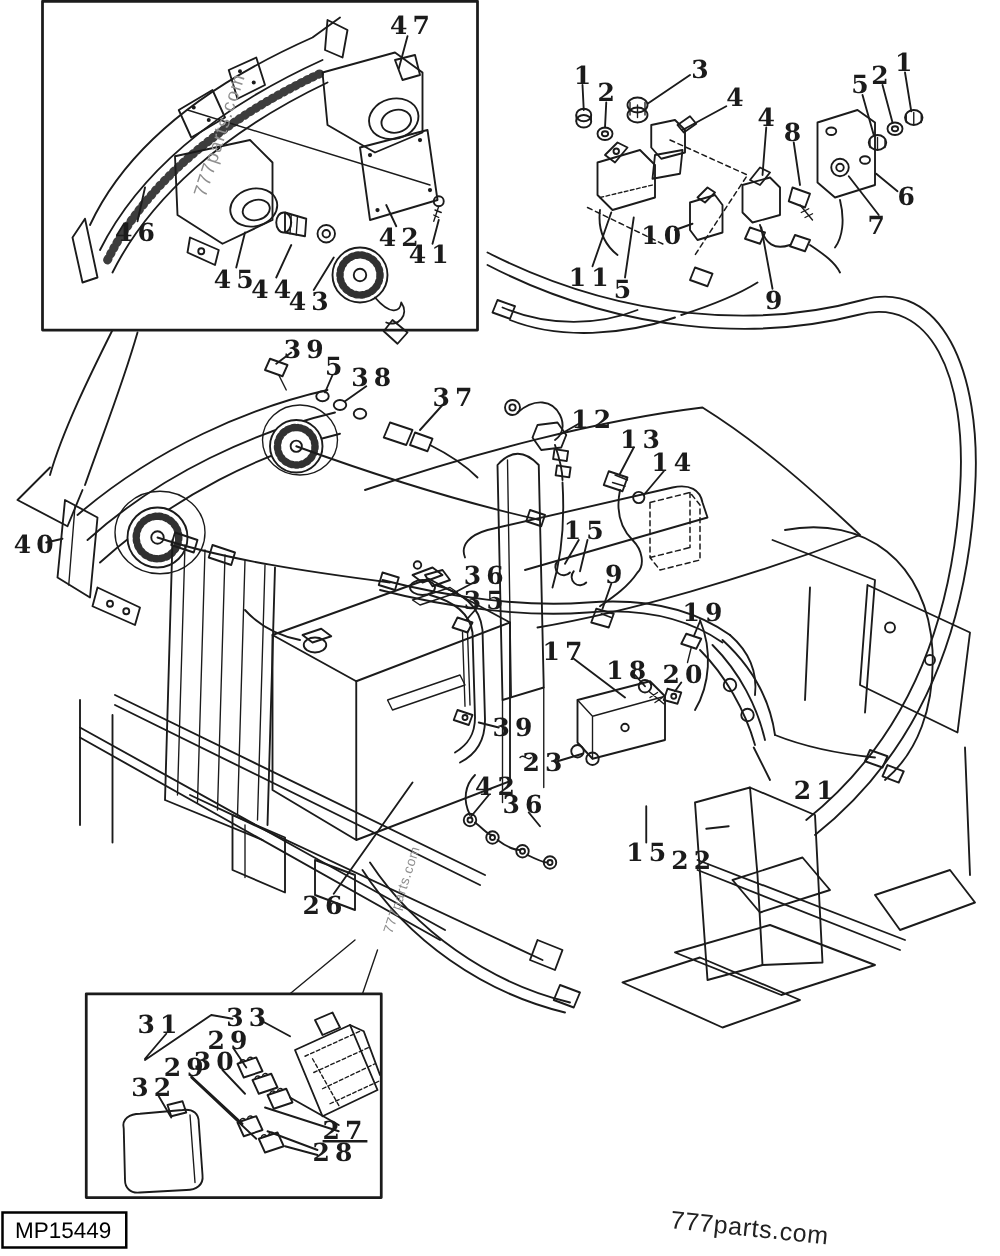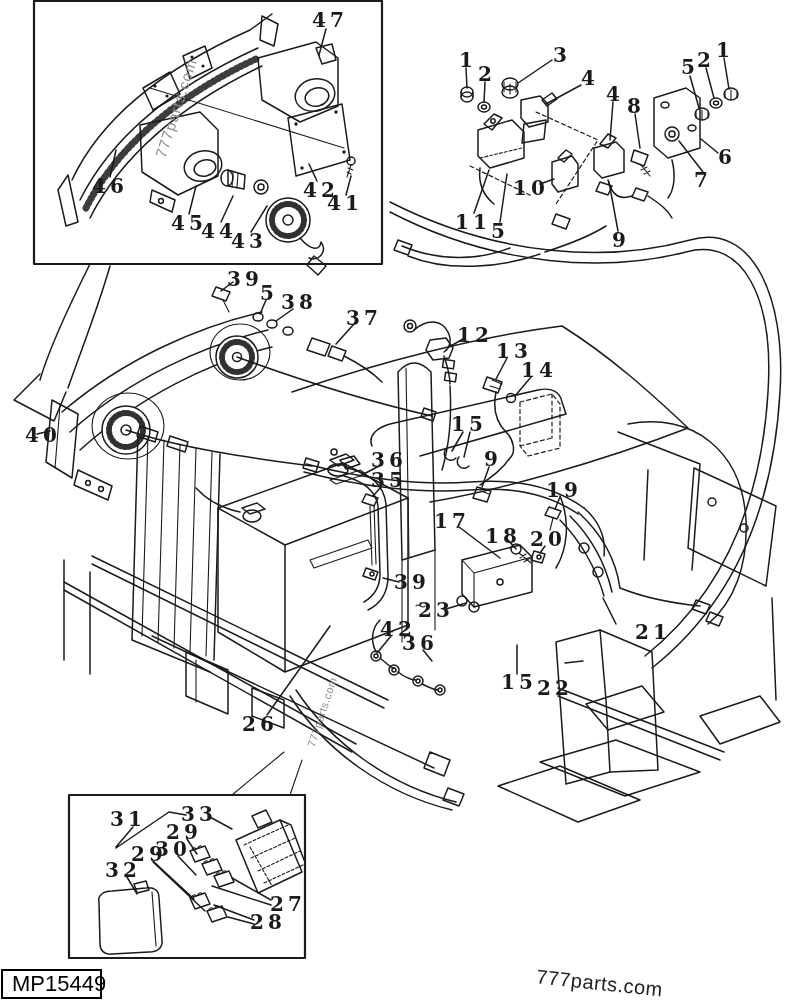--- a/index.html
+++ b/index.html
@@ -27,21 +27,21 @@
   .wm {
     position:absolute; color:var(--wm); font-family:"Liberation Sans", sans-serif;
     white-space:nowrap; user-select:none;
   }
   .wm1 { left:176px; top:108px; font-size:15px; transform:translate(-50%,-50%) rotate(-72deg); letter-spacing:1px; }
   .wm2 { left:322px; top:712px; font-size:11px; transform:translate(-50%,-50%) rotate(-72deg); letter-spacing:.5px; }
   .mp-box {
     position:absolute; left:1px; top:969px; width:101px; height:30px;
     border:2px solid #000; background:#fff; display:flex; align-items:center;
     padding-left:9px; box-sizing:border-box;
-    font-family:"Liberation Sans", sans-serif; font-size:22px; color:#000;
+    font-family:"Liberation Sans", sans-serif; font-size:18px; color:#000;
   }
   .site-label {
     position:absolute; left:536px; top:972px; transform:rotate(6deg);
     font-family:"Liberation Sans", sans-serif; font-size:20px; color:#222;
     letter-spacing:.5px;
   }
 </style>
 </head>
 <body>
 
@@ -354,21 +354,21 @@
       <div class="callout" style="left: 725px; top: 157px;">6</div>
       <div class="callout" style="left: 701px; top: 180px;">7</div>
       <div class="callout" style="left: 529px; top: 188px;">10</div>
       <div class="callout" style="left: 471px; top: 222px;">11</div>
       <div class="callout" style="left: 498px; top: 231px;">5</div>
       <div class="callout" style="left: 619px; top: 240px;">9</div>
       <div class="callout" style="left: 243px; top: 279px;">39</div>
       <div class="callout" style="left: 267px; top: 293px;">5</div>
       <div class="callout" style="left: 297px; top: 302px;">38</div>
       <div class="callout" style="left: 362px; top: 318px;">37</div>
-      <div class="callout" style="left: 41px; top: 435px;">40</div>
+      <div class="callout" style="left: 27px; top: 435px;">40</div>
       <div class="callout" style="left: 473px; top: 335px;">12</div>
       <div class="callout" style="left: 512px; top: 351px;">13</div>
       <div class="callout" style="left: 537px; top: 370px;">14</div>
       <div class="callout" style="left: 467px; top: 424px;">15</div>
       <div class="callout" style="left: 387px; top: 460px;">36</div>
       <div class="callout" style="left: 387px; top: 480px;">35</div>
       <div class="callout" style="left: 491px; top: 459px;">9</div>
       <div class="callout" style="left: 562px; top: 490px;">19</div>
       <div class="callout" style="left: 450px; top: 521px;">17</div>
       <div class="callout" style="left: 501px; top: 536px;">18</div>
@@ -380,21 +380,21 @@
       <div class="callout" style="left: 619px; top: 632px; margin-left: 32px;">21</div>
       <div class="callout" style="left: 553px; top: 663px; margin-top: 25px;">22</div>
       <div class="callout" style="left: 517px; top: 682px;">15</div>
       <div class="callout" style="left: 258px; top: 724px;">26</div>
       <div class="callout" style="left: 126px; top: 819px;">31</div>
       <div class="callout" style="left: 197px; top: 814px;">33</div>
       <div class="callout" style="left: 182px; top: 832px;">29</div>
       <div class="callout" style="left: 171px; top: 849px;">30</div>
       <div class="callout" style="left: 147px; top: 854px;">29</div>
       <div class="callout" style="left: 121px; top: 870px;">32</div>
-      <div class="callout" style="left: 286px; top: 904px;">27</div>
+      <div class="callout" style="left: 274px; top: 904px; text-decoration: underline;">27</div>
       <div class="callout" style="left: 266px; top: 922px;">28</div>
     </div>
 
   <div class="mp-box">
     <span>MP15449</span>
   </div>
 
   <div class="site-label">777parts.com</div>
 </div>
 

